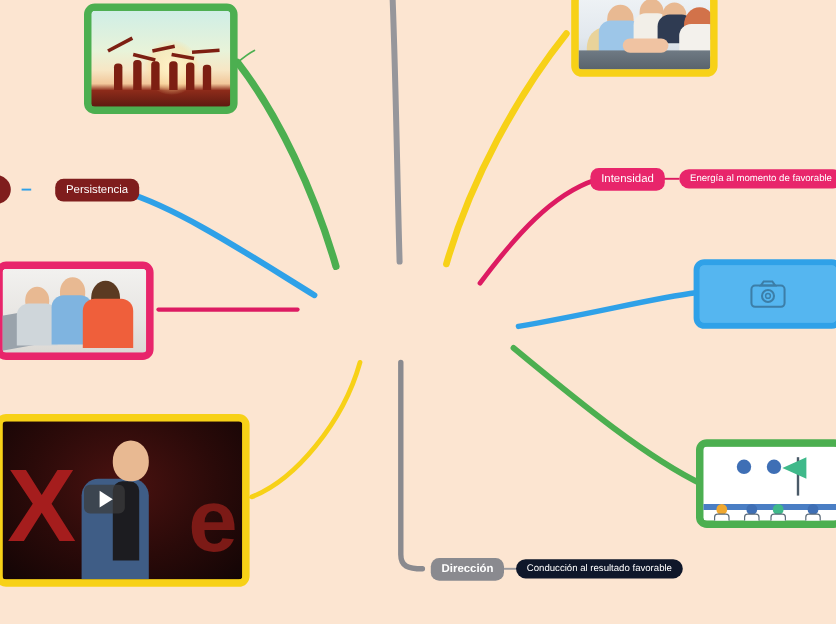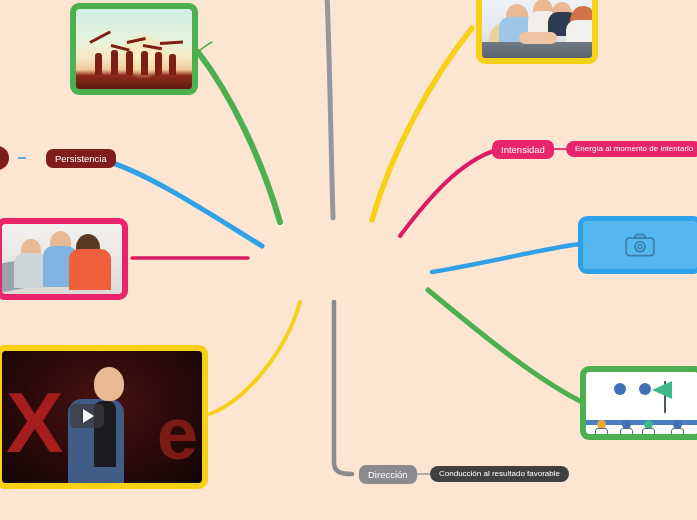--- a/index.html
+++ b/index.html
@@ -72,21 +72,21 @@
     white-space: nowrap;
     box-sizing: border-box;
     z-index: 5;
     padding: 0 9px;
     height: 19px;
   }
   .pill.pink   { background: #e8256b; }
   .pill.pink2  { background: #e8256b; border-radius: 10px; }
   .pill.blue   { background: #7f1d1d; }
   .pill.gray   { background: #8a8a8f; }
-  .pill.gray2  { background: #404040; border-radius: 10px; }
+  .pill.gray2  { background: #0f172a; border-radius: 10px; }
 
   
   .card {
     position: absolute;
     box-sizing: border-box;
     border-radius: 9px;
     overflow: hidden;
     z-index: 5;
   }
   .card .inner {
@@ -299,24 +299,24 @@
     <path d="M 428 290 C 486 338 540 382 586 404" fill="none" stroke="#4caf50" stroke-width="5" stroke-linecap="round"></path>
     <path d="M 586 404 C 592 406 595 407 598 407" fill="none" stroke="#4caf50" stroke-width="1.4"></path>
   </svg>
 
 
   <div class="pill pink" style="left:492px; top:140px;">
     <span>Intensidad</span>
   </div>
 
   <div class="pill pink2" style="left:566px; top:141px; height:16px; font-size:8px;">
-    <span>Energía al momento de intentarlo</span>
-  </div>
-
-  <div class="pill gray" style="left:359px; top:465px;">
+    <span>Energía al momento de favorable</span>
+  </div>
+
+  <div class="pill gray" style="left:359px; top:465px;font-weight:bold;">
     <span>Dirección</span>
   </div>
 
   <div class="pill gray2" style="left:430px; top:466px; height:16px; font-size:8px;">
     <span>Conducción al resultado favorable</span>
   </div>
 
   <div class="pill blue" style="left:46px; top:149px;">
     <span>Persistencia</span>
   </div>

